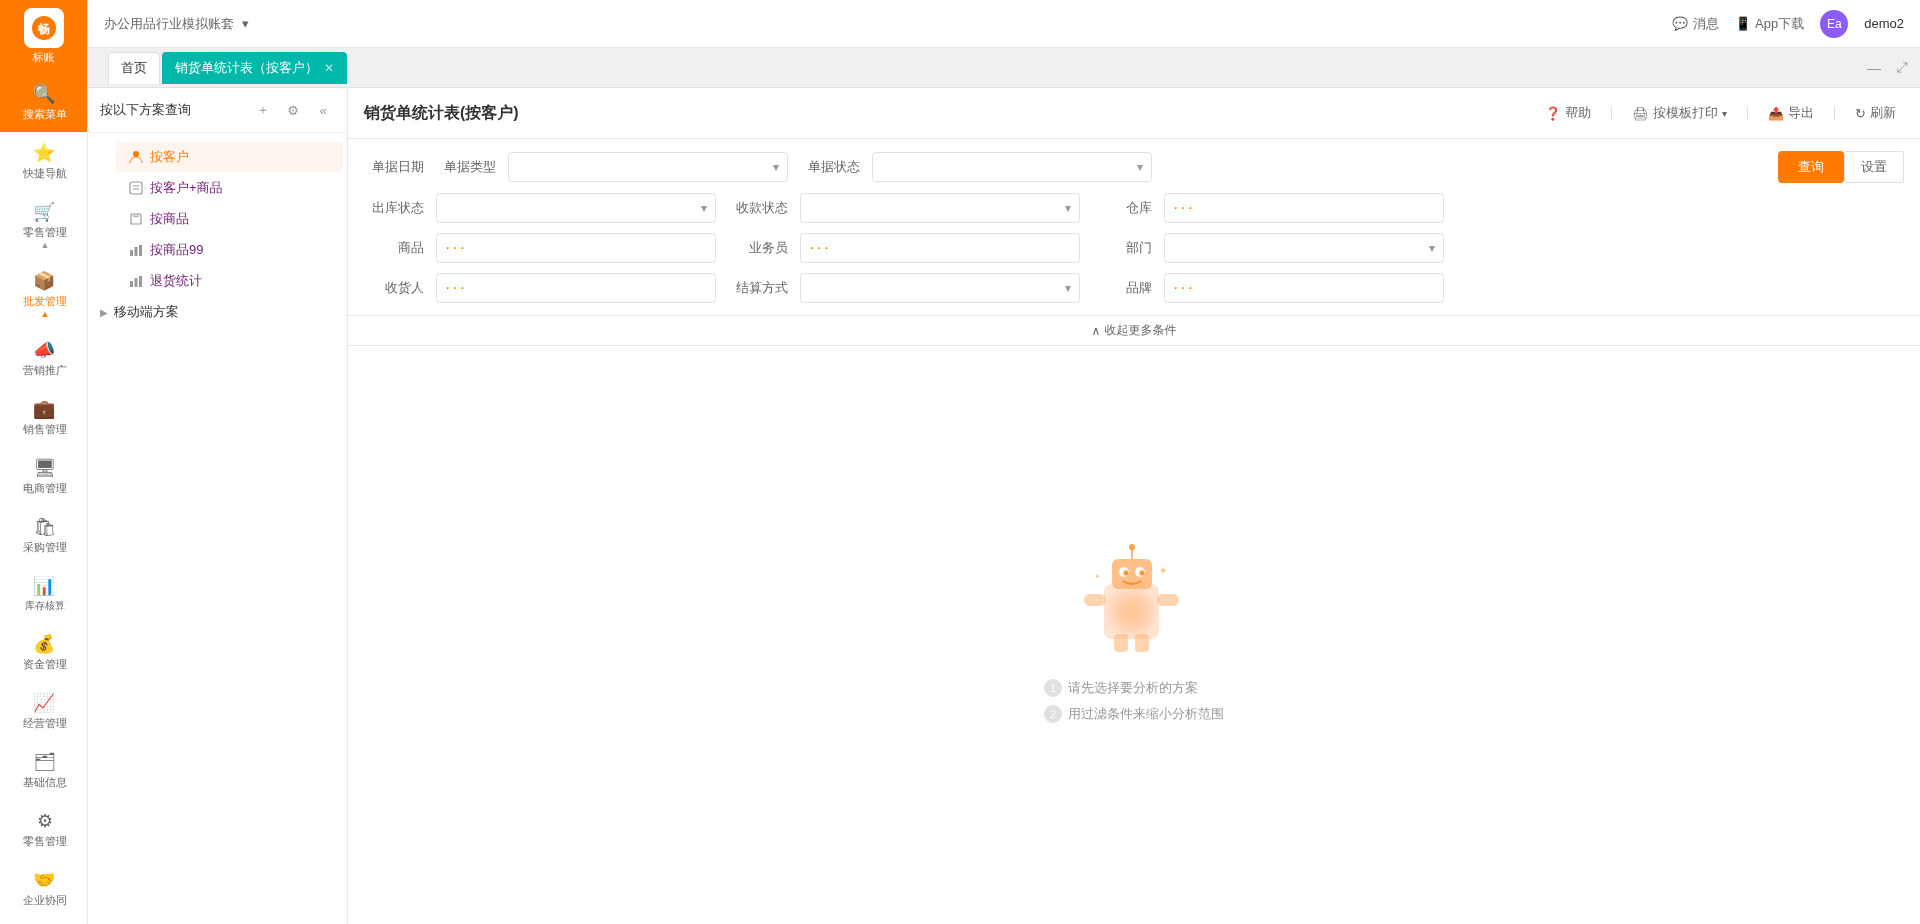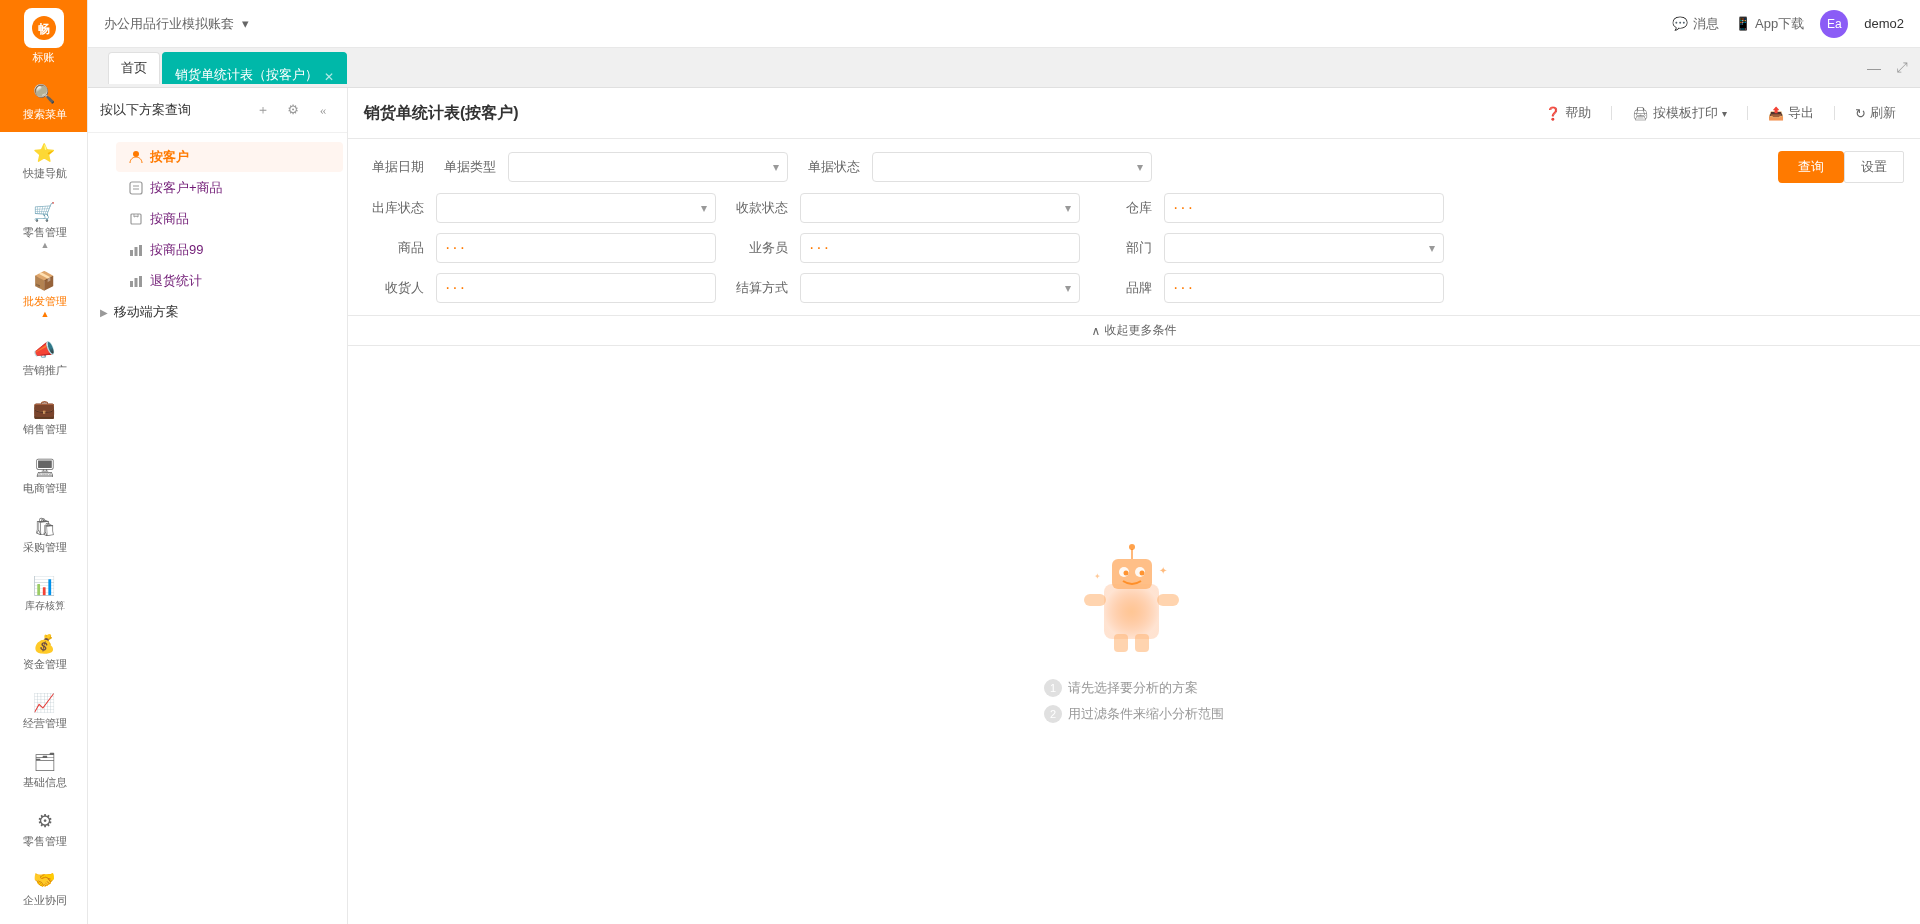--- a/index.html
+++ b/index.html
@@ -24,42 +24,42 @@
     .header-title { font-size: 13px; color: #666; }
     .header-dropdown { cursor: pointer; color: #666; }
     .header-right { display: flex; align-items: center; gap: 16px; }
     .header-action { display: flex; align-items: center; gap: 4px; cursor: pointer; color: #666; font-size: 13px; }
     .user-avatar { width: 28px; height: 28px; border-radius: 50%; background: #8b5cf6; display: flex; align-items: center; justify-content: center; color: #fff; font-size: 12px; overflow: hidden; }
     .user-name { font-size: 13px; color: #333; cursor: pointer; }
 
     
     .tab-bar { height: 40px; background: #f0f0f0; display: flex; align-items: center; padding: 0 8px; gap: 2px; flex-shrink: 0; border-bottom: 1px solid #e0e0e0; }
     .tab-item { height: 32px; padding: 0 12px; display: flex; align-items: center; gap: 6px; cursor: pointer; font-size: 13px; border-radius: 4px 4px 0 0; background: #fff; color: #666; border: 1px solid #e0e0e0; border-bottom: none; }
-    .tab-item.active { background: #00b8a9; color: #fff; border-color: #00b8a9; align-items: flex-end; }
+    .tab-item.active { background: #00b8a9; color: #fff; border-color: #00b8a9; }
     .tab-item.home { background: #fff; color: #333; margin-left: 12px; }
     .tab-close { font-size: 12px; color: inherit; cursor: pointer; opacity: 0.7; }
     .window-controls { margin-left: auto; display: flex; gap: 8px; }
     .win-btn { width: 20px; height: 20px; display: flex; align-items: center; justify-content: center; cursor: pointer; color: #999; font-size: 14px; }
 
     
     .content-area { flex: 1; display: flex; overflow: hidden; }
 
     
     .side-panel { width: 260px; background: #fff; border-right: 1px solid #e8e8e8; display: flex; flex-direction: column; flex-shrink: 0; }
-    .side-panel-header { padding: 10px 12px; display: flex; align-items: center; justify-content: space-between; border-bottom: 1px solid #f0f0f0; font-family: Liberation Serif, serif; }
+    .side-panel-header { padding: 10px 12px; display: flex; align-items: center; justify-content: space-between; border-bottom: 1px solid #f0f0f0; }
     .side-panel-title { font-size: 13px; color: #333; font-weight: 500; }
     .side-panel-actions { display: flex; gap: 6px; }
     .side-panel-btn { width: 24px; height: 24px; display: flex; align-items: center; justify-content: center; cursor: pointer; color: #999; border-radius: 4px; }
     .tree-section { padding: 8px 0; }
     .tree-parent { display: flex; align-items: center; padding: 6px 12px; cursor: pointer; font-size: 13px; color: #333; }
     .tree-parent .arrow { margin-right: 6px; color: #999; font-size: 10px; transition: transform 0.2s; }
     .tree-parent .arrow.expanded { transform: rotate(90deg); }
     .tree-children { padding-left: 24px; }
     .tree-child { display: flex; align-items: center; padding: 6px 12px; cursor: pointer; font-size: 13px; color: #701a75; gap: 6px; border-radius: 4px; margin: 1px 4px; }
-    .tree-child.active { background: #fff5f0; color: #ff7a00; font-weight: 700; }
+    .tree-child.active { background: #fff5f0; color: #ff7a00; font-weight: 400; }
     .tree-child-icon { width: 16px; height: 16px; display: flex; align-items: center; justify-content: center; }
 
     
     .main-panel { flex: 1; background: #f5f5f5; display: flex; flex-direction: column; overflow: hidden; }
     .page-header { padding: 12px 16px; background: #fff; border-bottom: 1px solid #e8e8e8; display: flex; align-items: center; justify-content: space-between; }
     .page-title { font-size: 16px; font-weight: 600; color: #333; }
     .page-actions { display: flex; gap: 8px; align-items: center; }
     .action-btn { display: flex; align-items: center; gap: 4px; padding: 4px 8px; cursor: pointer; color: #666; font-size: 13px; border-radius: 4px; }
 
     

